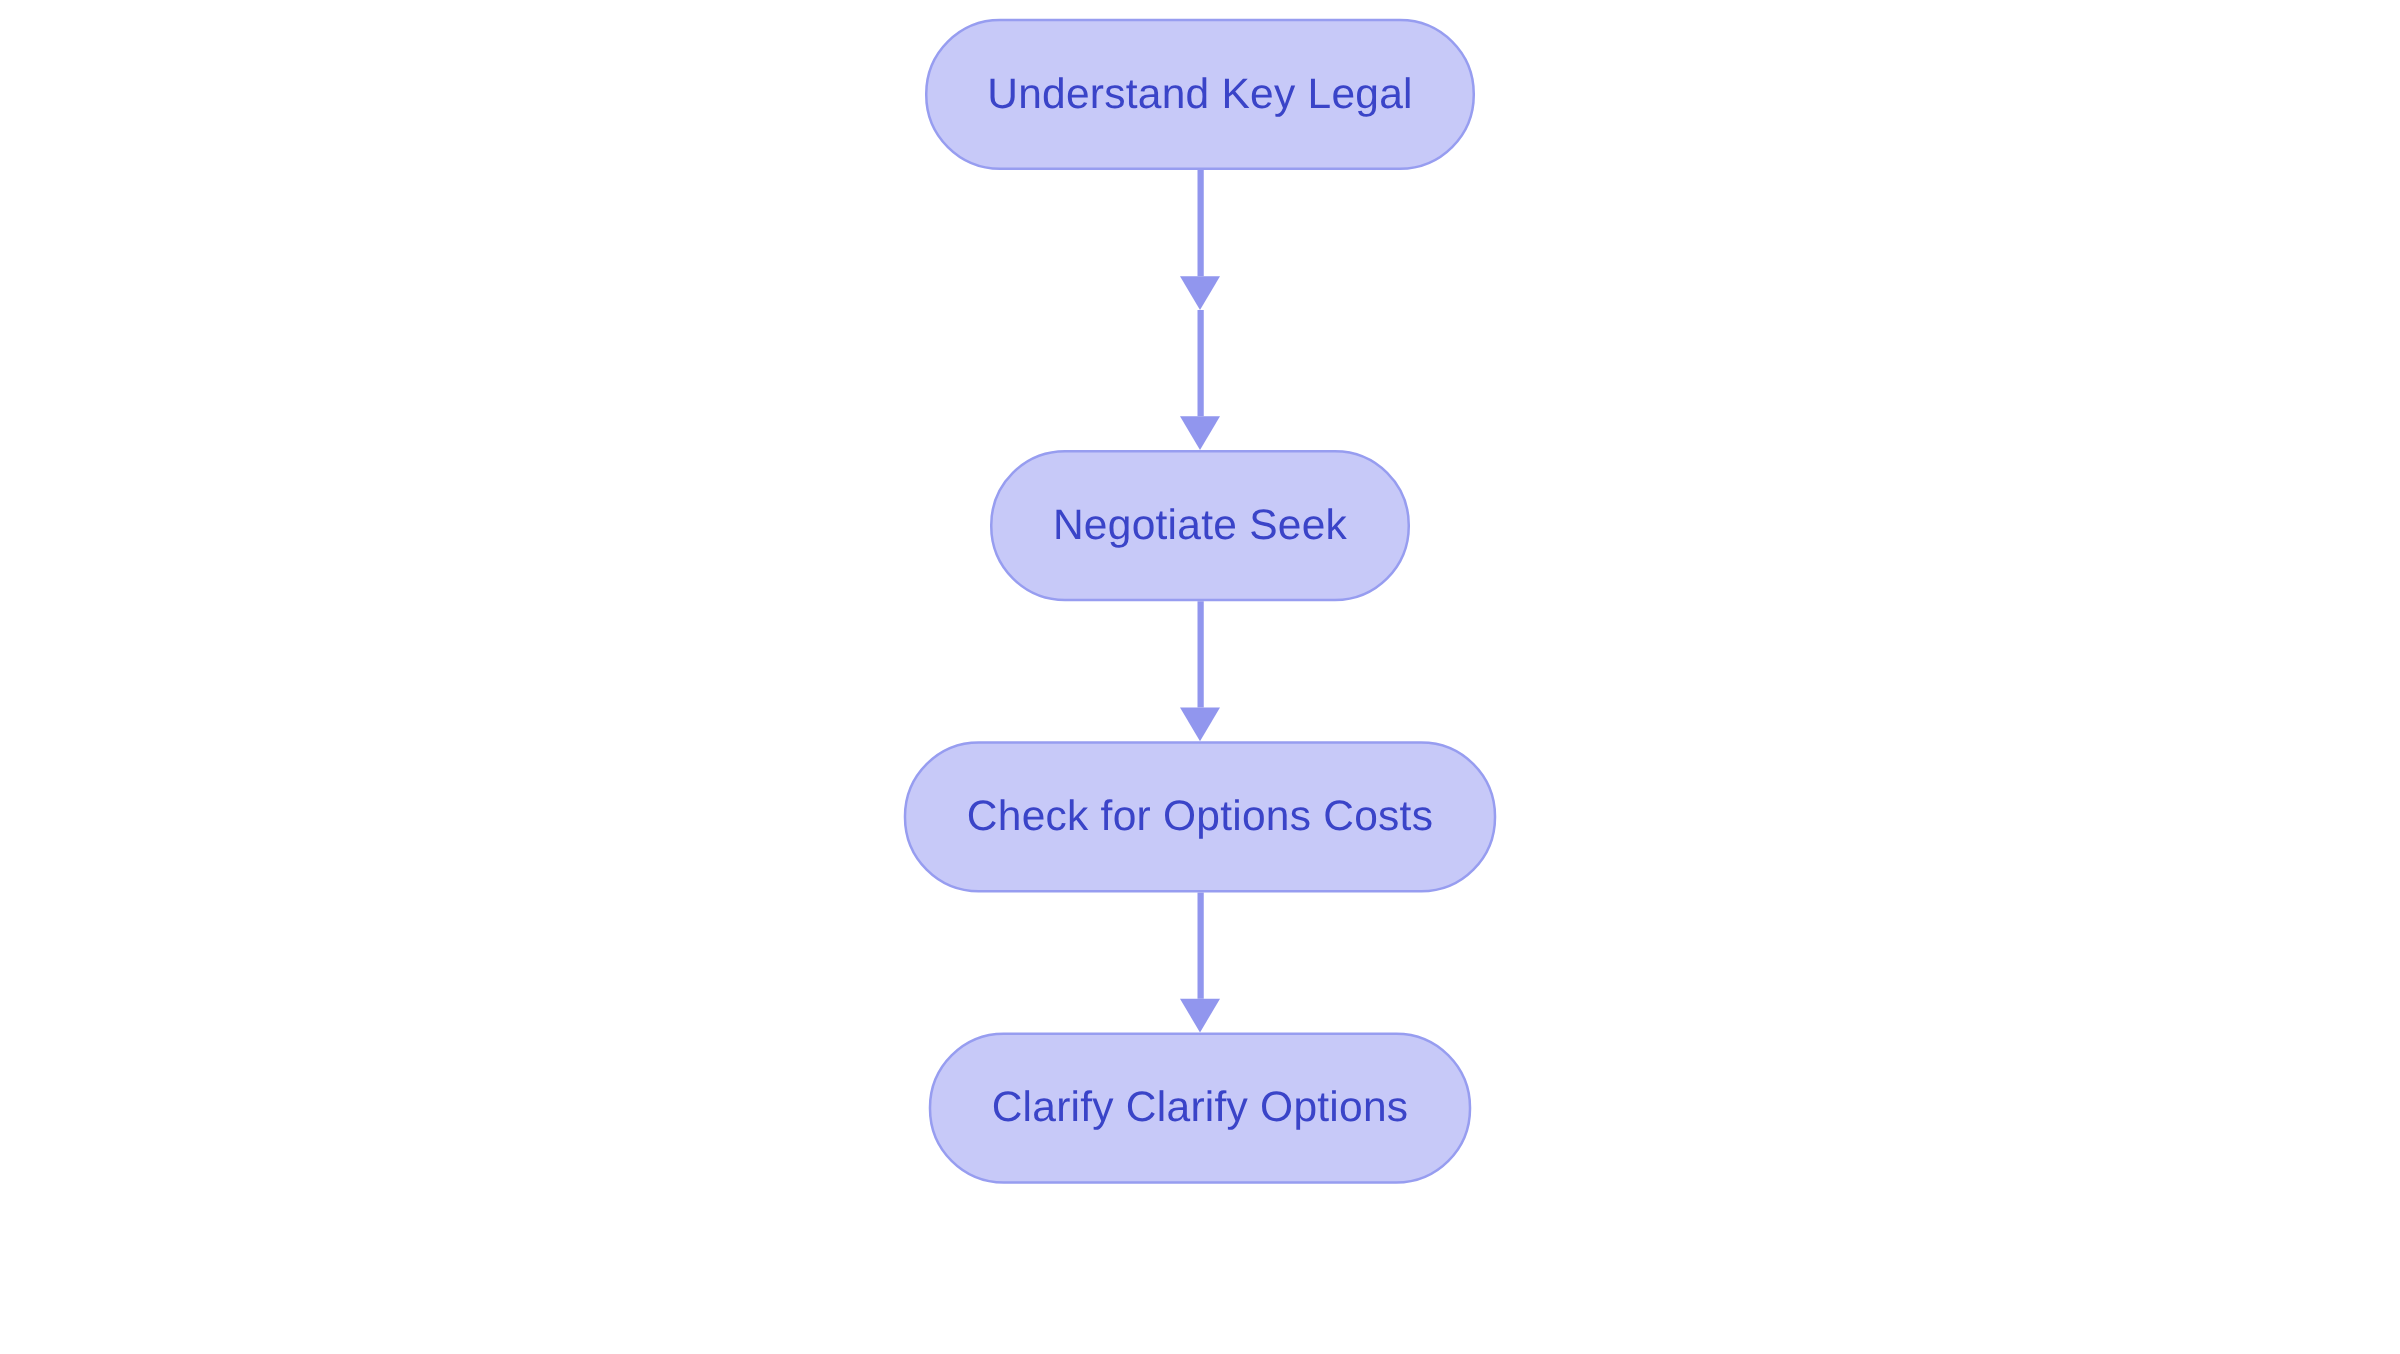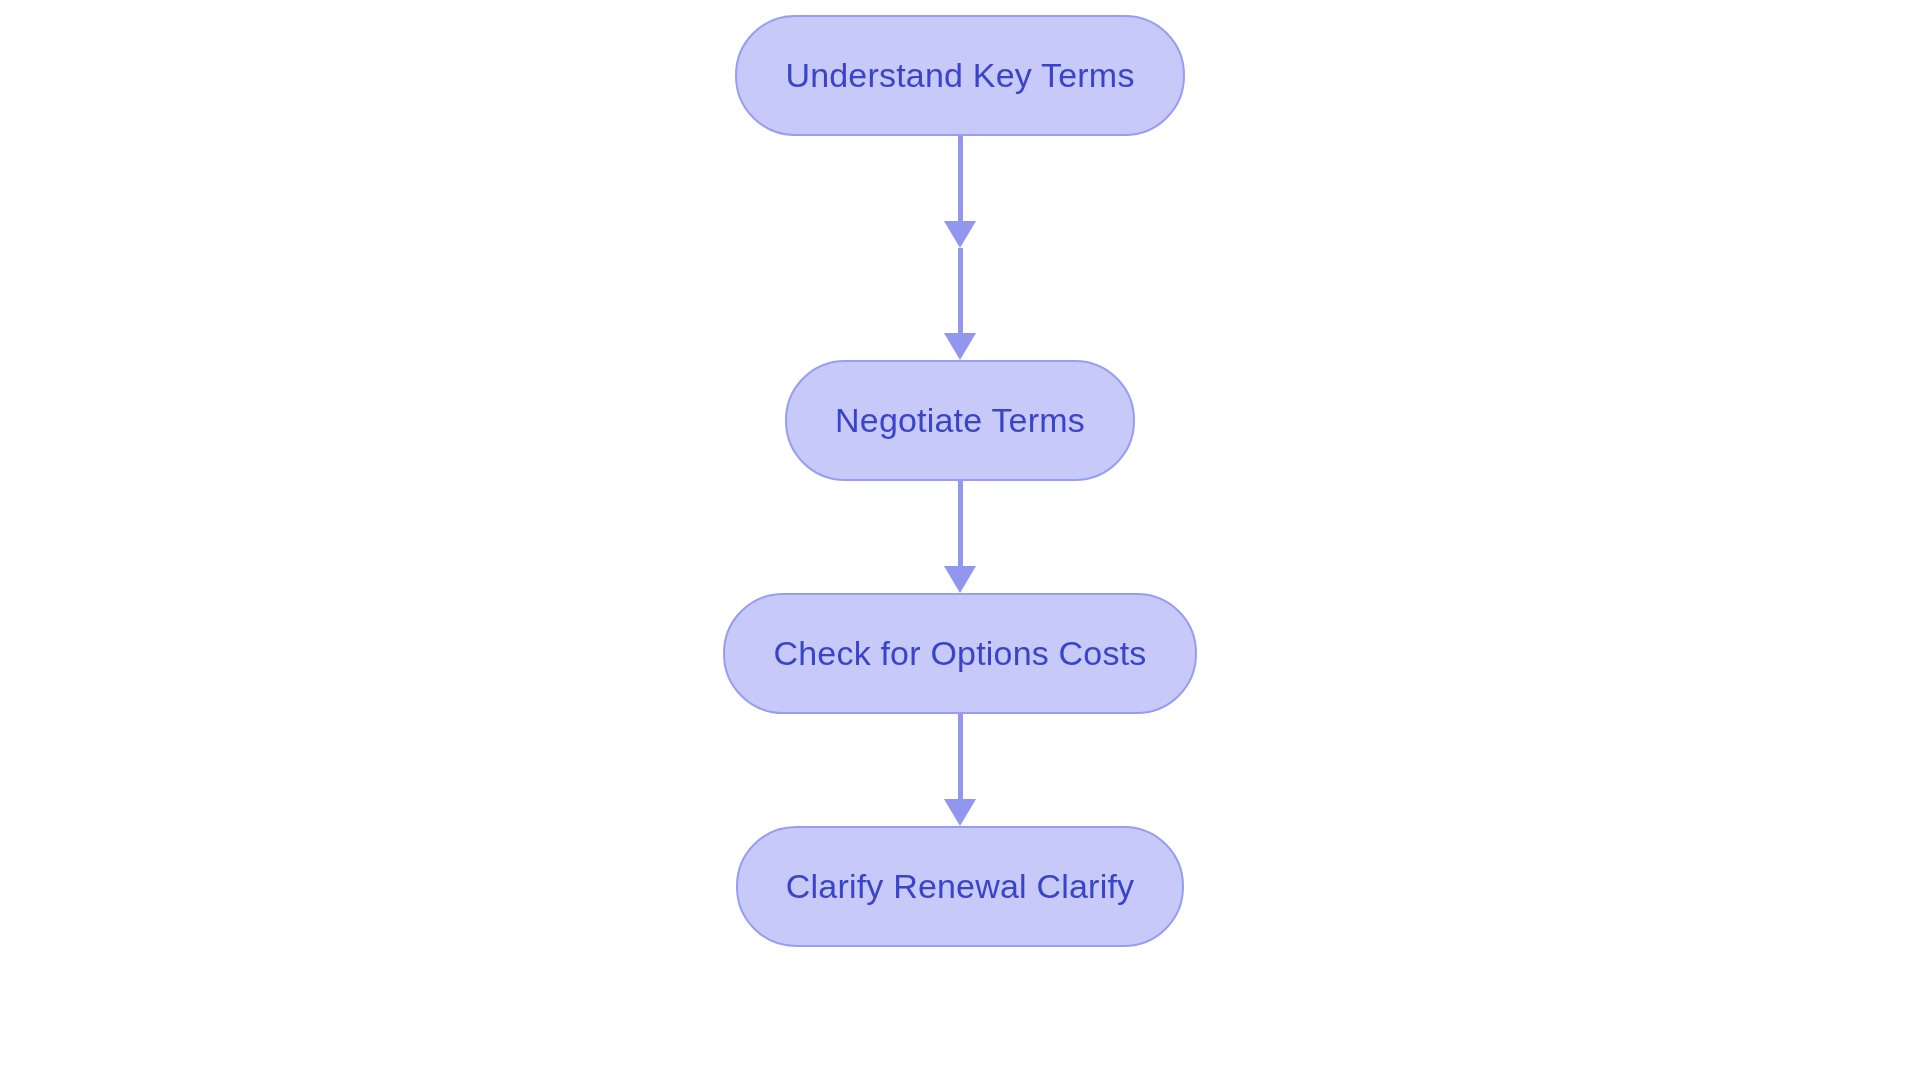--- a/index.html
+++ b/index.html
@@ -67,49 +67,49 @@
     border-right: 16px solid transparent;
     border-top: 27px solid var(--arrow);
   }
 </style>
 </head>
 <body>
 
 <div class="flowchart">
 
   <div class="node">
-    <span class="node-label">Understand Key Terms</span>
+    <span class="node-label">Understand Key Legal</span>
   </div>
 
   <div class="arrow">
     <div class="arrow-stem"></div>
     <div class="arrow-head"></div>
   </div>
 
 
   <div class="arrow">
     <div class="arrow-stem"></div>
     <div class="arrow-head"></div>
   </div>
 
   <div class="node">
-    <span class="node-label">Negotiate Terms</span>
+    <span class="node-label">Negotiate Seek</span>
   </div>
 
   <div class="arrow">
     <div class="arrow-stem"></div>
     <div class="arrow-head"></div>
   </div>
 
   <div class="node">
     <span class="node-label">Check for Options Costs</span>
   </div>
 
   <div class="arrow">
     <div class="arrow-stem"></div>
     <div class="arrow-head"></div>
   </div>
 
   <div class="node">
-    <span class="node-label">Clarify Renewal Clarify</span>
+    <span class="node-label">Clarify Clarify Options</span>
   </div>
 
 </div>
 
 </body></html>

